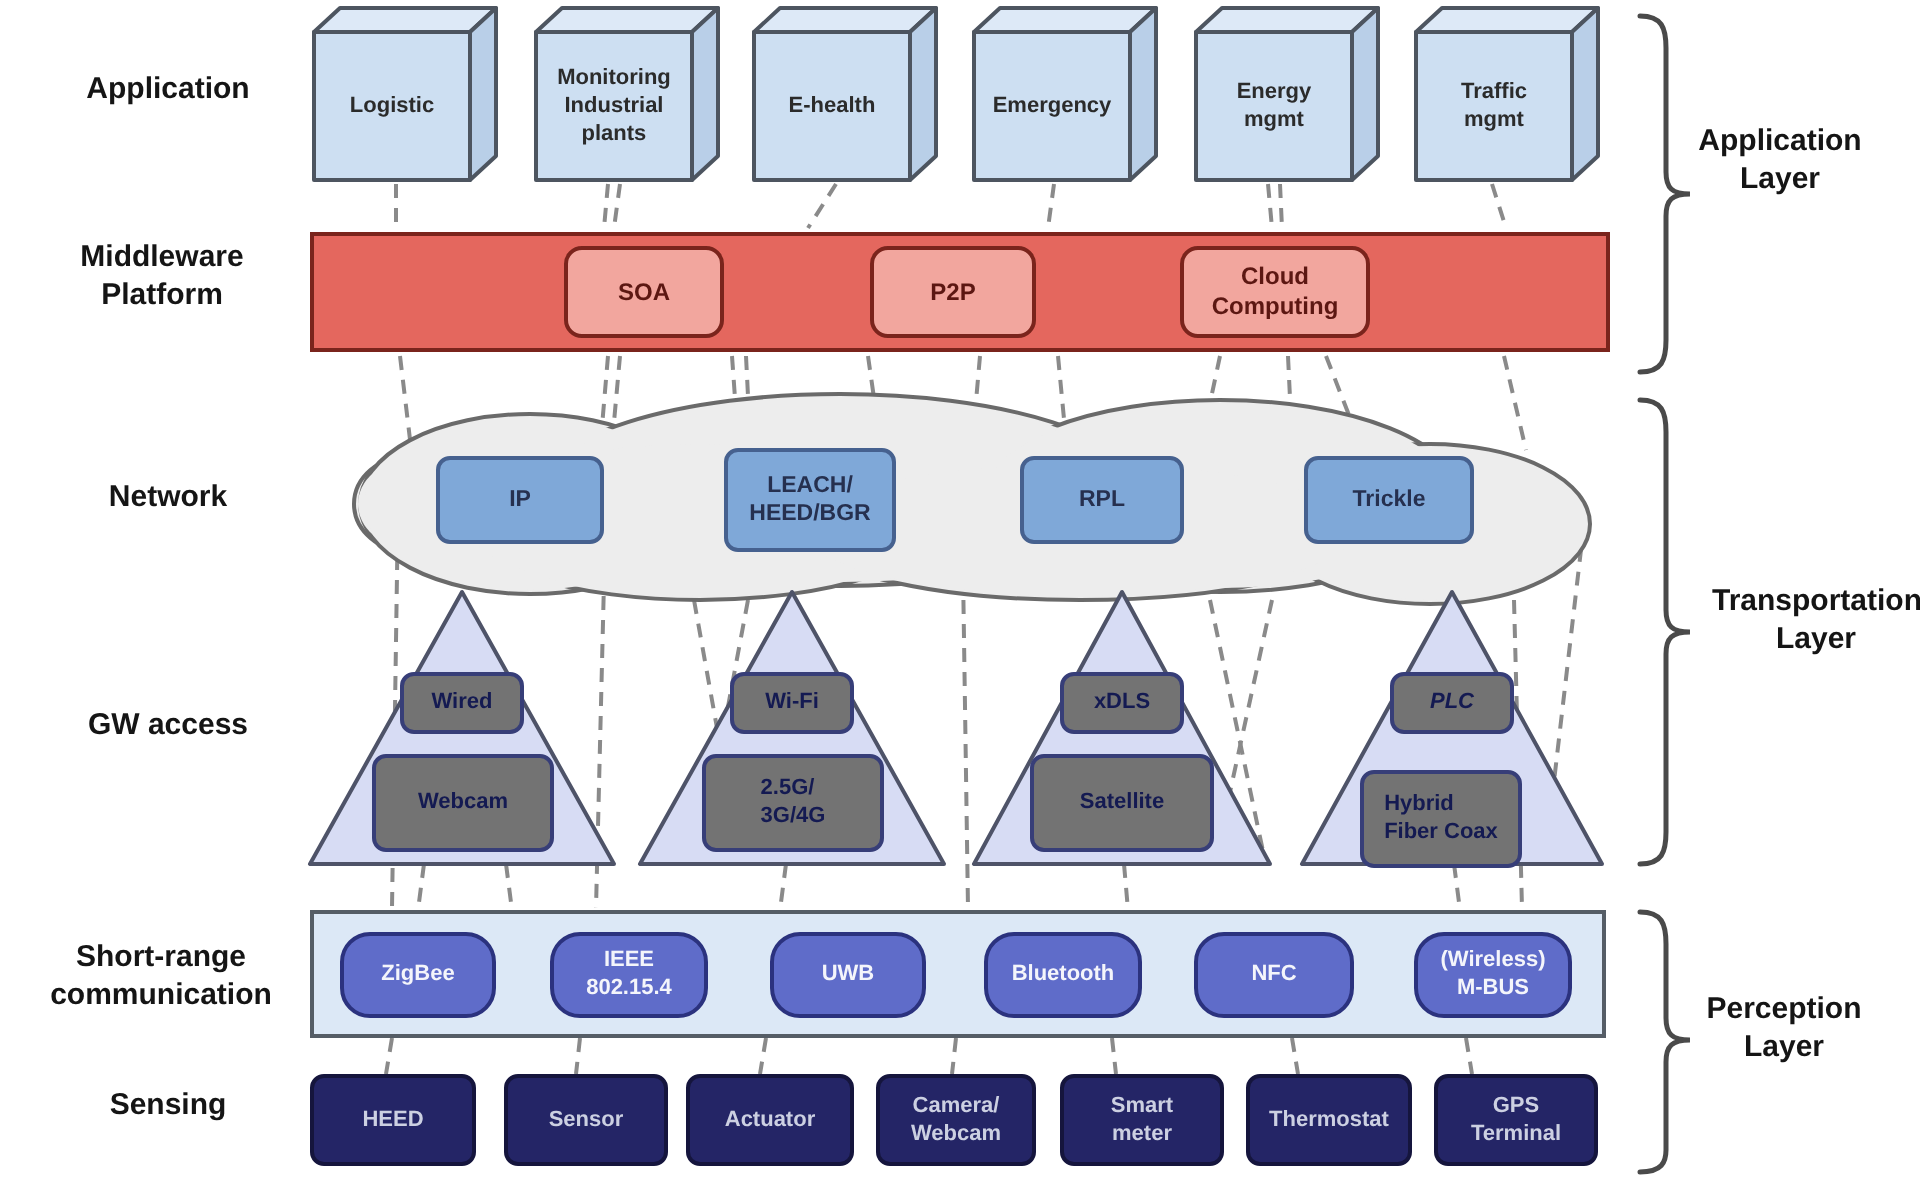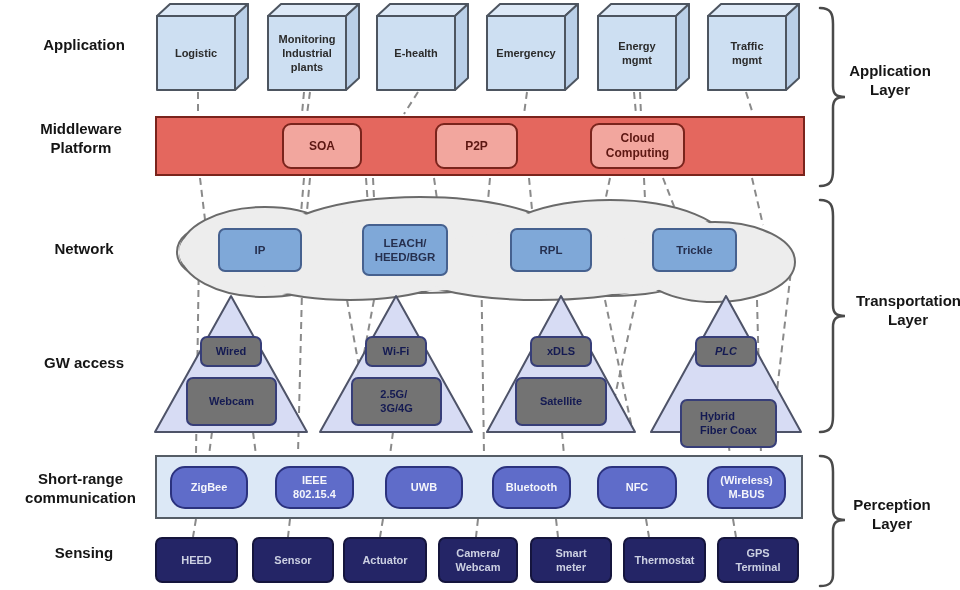--- a/index.html
+++ b/index.html
@@ -220,21 +220,21 @@
   <div class="netbox" style="left:652px;top:228px;width:85px;height:44px;">Trickle</div>
 
   <div class="gwbox" style="left:200px;top:336px;width:62px;height:31px;">Wired</div>
   <div class="gwbox" style="left:186px;top:377px;width:91px;height:49px;">Webcam</div>
   <div class="gwbox" style="left:365px;top:336px;width:62px;height:31px;">Wi-Fi</div>
   <div class="gwbox" style="left:351px;top:377px;width:91px;height:49px;">2.5G/
 3G/4G</div>
   <div class="gwbox" style="left:530px;top:336px;width:62px;height:31px;">xDLS</div>
   <div class="gwbox" style="left:515px;top:377px;width:92px;height:49px;">Satellite</div>
   <div class="gwbox" style="left:695px;top:336px;width:62px;height:31px;font-style:italic;">PLC</div>
-  <div class="gwbox" style="left:680px;top:399px;width:97px;height:49px;">Hybrid
+  <div class="gwbox" style="left:680px;top:385px;width:81px;height:49px;">Hybrid
 Fiber Coax</div>
 
   <div class="band" style="left:155px;top:455px;width:648px;height:64px;"></div>
   <div class="pill" style="left:170px;top:466px;width:78px;height:43px;">ZigBee</div>
   <div class="pill" style="left:275px;top:466px;width:79px;height:43px;">IEEE
 802.15.4</div>
   <div class="pill" style="left:385px;top:466px;width:78px;height:43px;">UWB</div>
   <div class="pill" style="left:492px;top:466px;width:79px;height:43px;">Bluetooth</div>
   <div class="pill" style="left:597px;top:466px;width:80px;height:43px;">NFC</div>
   <div class="pill" style="left:707px;top:466px;width:79px;height:43px;">(Wireless)

